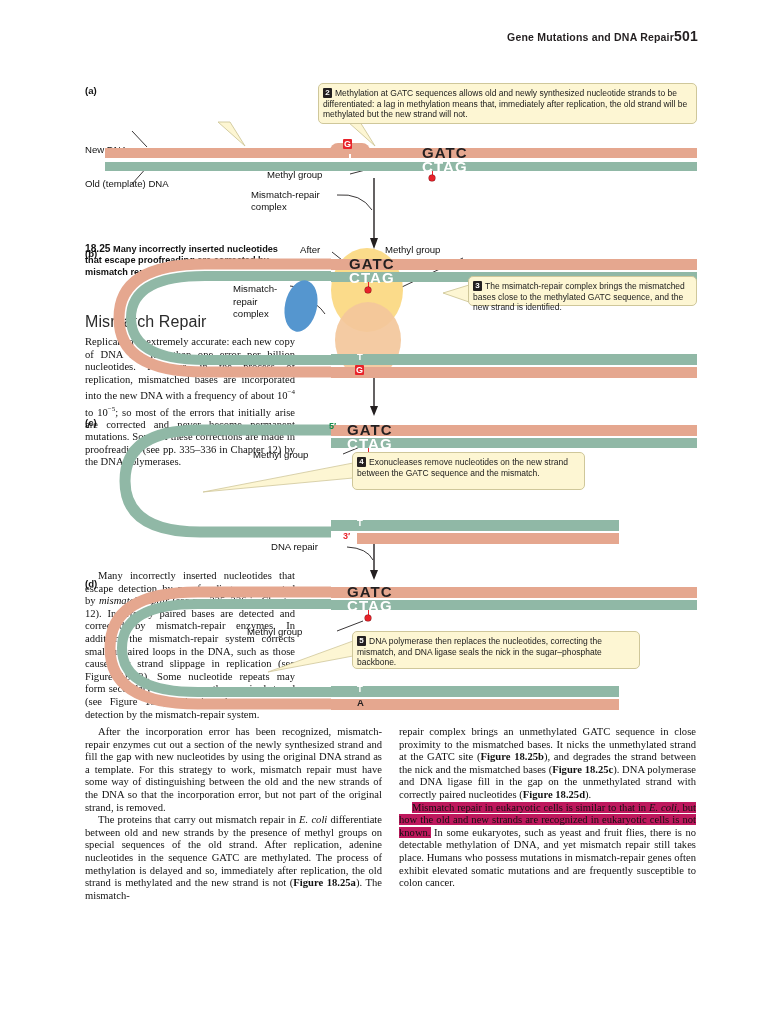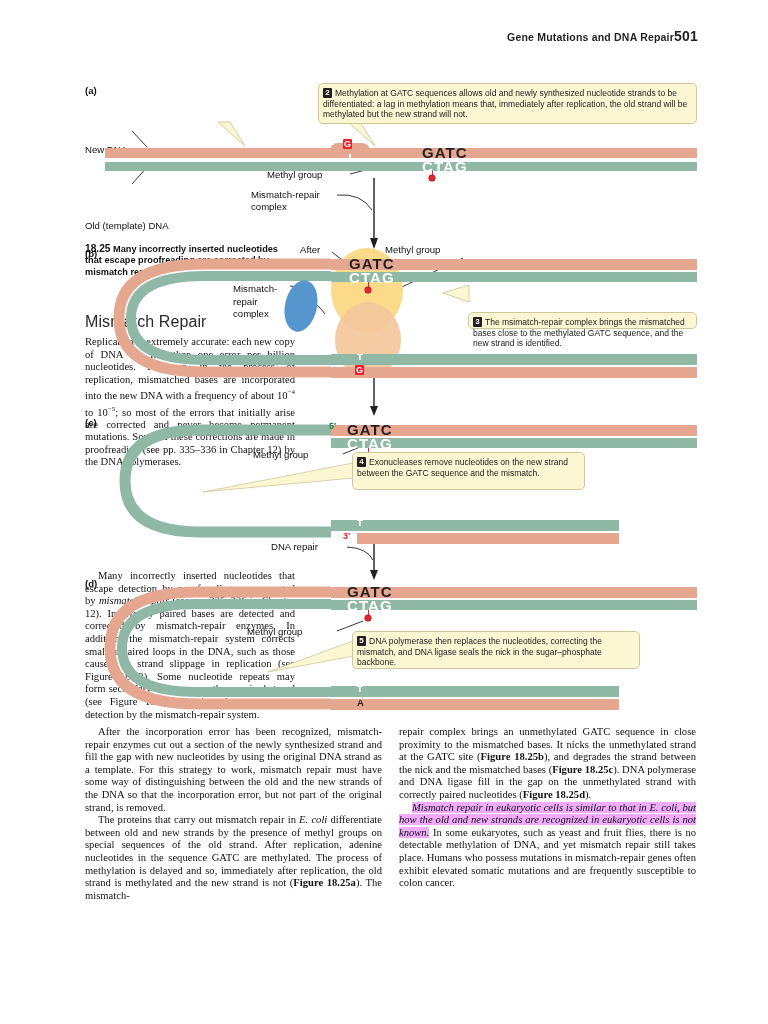--- a/index.html
+++ b/index.html
@@ -43,21 +43,21 @@
     position:absolute;left:85px;top:313px;width:215px;
     font-family:"Liberation Sans", sans-serif;
     font-weight:400;font-size:16px;color:#2b2b2b;letter-spacing:.1px;
   }
   #left-col{position:absolute;left:85px;top:336px;width:210px;}
   #left-col3{position:absolute;left:85px;top:570px;width:210px;}
 
   .bottom-left{position:absolute;left:85px;top:726px;width:297px;}
   .bottom-right{position:absolute;left:399px;top:726px;width:297px;}
   .bottom-left p, .bottom-right p{margin:0 0 0 0;text-indent:13px;}
-  .hl{background:#f0abfc;font-style:italic;}
+  .hl{background:#be185d;}
   em{font-style:italic;}
   .bf{font-weight:bold;}
   sup{font-size:7px;vertical-align:super;}
 
   
   .figure{position:absolute;left:85px;top:80px;width:612px;height:620px;}
 
   .panel-label{
     position:absolute;
     font-family:"Liberation Sans", sans-serif;
@@ -215,21 +215,21 @@
       <path d="M183,592 L268,561 L268,576 Z" fill="#fdf6d3" stroke="#cfc79a" stroke-width="0.8"></path>
 
       <path d="M246,184 L120,184 Q34,184 34,238 Q34,292 120,292 L246,292" stroke="#e5a78f" stroke-width="11" fill="none"></path>
 
       <path d="M246,196 L120,196 Q46,196 46,238 Q46,280 120,280 L246,280" stroke="#90b8a6" stroke-width="10" fill="none"></path>
     </svg>
 
     <div class="panel-label" style="left:0;top:5px;">(a)</div>
 
     <div class="lbl" style="left:0px;top:44px;margin-top:20px;">New DNA</div>
-    <div class="lbl" style="left:0px;top:98px;margin-top:42px;">Old (template) DNA</div>
+    <div class="lbl" style="left:0px;top:98px;">Old (template) DNA</div>
 
 
     <div class="callout" style="left:233px;top:3px;width:379px;height:41px;">
       <span class="stepnum">2</span><span class="ctxt">Methylation at GATC sequences allows old and newly synthesized nucleotide strands to be differentiated: a lag in methylation means that, immediately after replication, the old strand will be methylated but the new strand will not.</span>
     </div>
 
     <div class="strand-pink" style="left:20px;top:68px;width:240px;height:10px;"></div>
     <div class="strand-green" style="left:20px;top:82px;width:240px;height:9px;"></div>
 
     <div class="strand-pink" style="left:245px;top:63px;width:40px;height:15px;border-radius:8px 8px 0 0;"></div>
@@ -263,21 +263,21 @@
     <div class="seq bot" style="left:264px;top:189px;">CTAG</div>
     <div class="methyl-stem" style="left:283px;top:202px;height:8px;"></div>
     <div class="methyl-dot" style="left:280px;top:207px;"></div>
 
     <div class="base" style="left:272px;top:271px;">T</div>
     <div class="base-red" style="left:270px;top:285px;">G</div>
 
     <div class="lbl" style="left:300px;top:164px;">Methyl group</div>
     <div class="lbl" style="left:148px;top:203px;line-height:12.5px;"><span>Mismatch-</span><br><span>repair</span><br><span>complex</span></div>
 
-    <div class="callout" style="left:383px;top:196px;width:229px;height:17px;margin-top:36px;">
+    <div class="callout" style="left:383px;top:196px;width:229px;height:30px;">
       <span class="stepnum">3</span><span class="ctxt">The msimatch-repair complex brings the mismatched bases close to the methylated GATC sequence, and the new strand is identified.</span>
     </div>
 
     <div class="panel-label" style="left:0;top:337px;">(c)</div>
 
     <div class="strand-pink" style="left:246px;top:345px;width:366px;height:11px;"></div>
     <div class="strand-green" style="left:246px;top:358px;width:366px;height:10px;"></div>
     <div class="strand-green" style="left:246px;top:440px;width:288px;height:11px;"></div>
     <div class="strand-pink" style="left:272px;top:453px;width:262px;height:11px;"></div>
 

